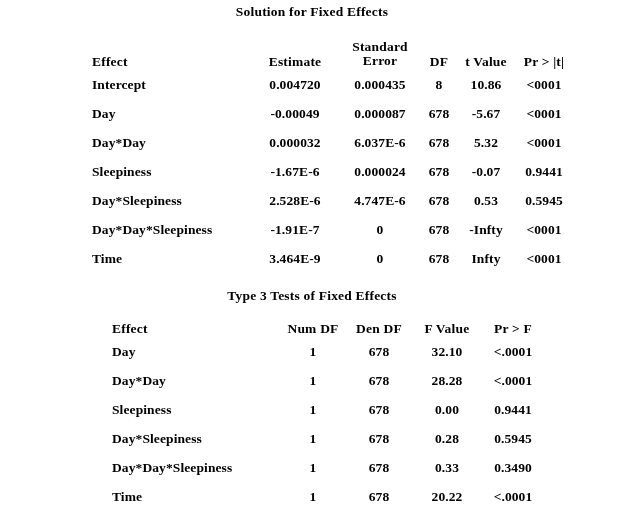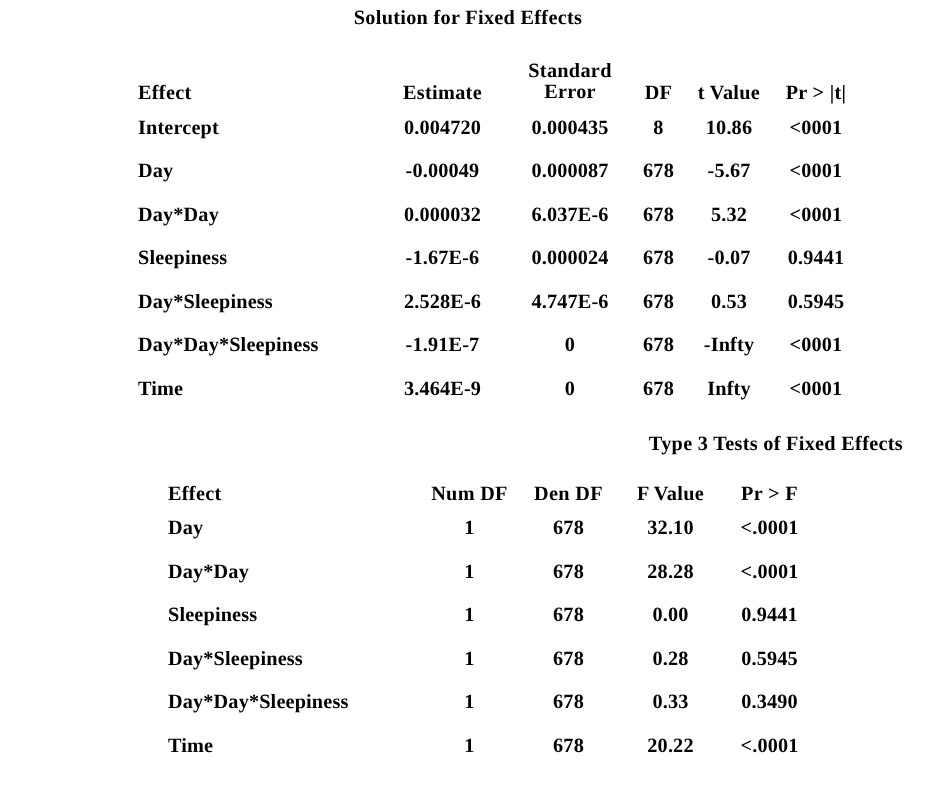--- a/index.html
+++ b/index.html
@@ -32,21 +32,21 @@
   #type3-block { top: 288px; }
 
   .table-title {
     font-weight: bold;
     font-size: 13.5px;
     text-align: center;
     letter-spacing: 0.2px;
     width: 540px;
     margin: 0 auto;
   }
-  #type3-block .table-title { width: 580px; text-align: right; }
+  #type3-block .table-title { width: 580px; }
 
   table.sas {
     border-collapse: collapse;
     font-size: 13.5px;
     font-weight: bold;
   }
   #fixed-effects-table {
     margin-left: 92px;
     margin-top: 12px;
   }

